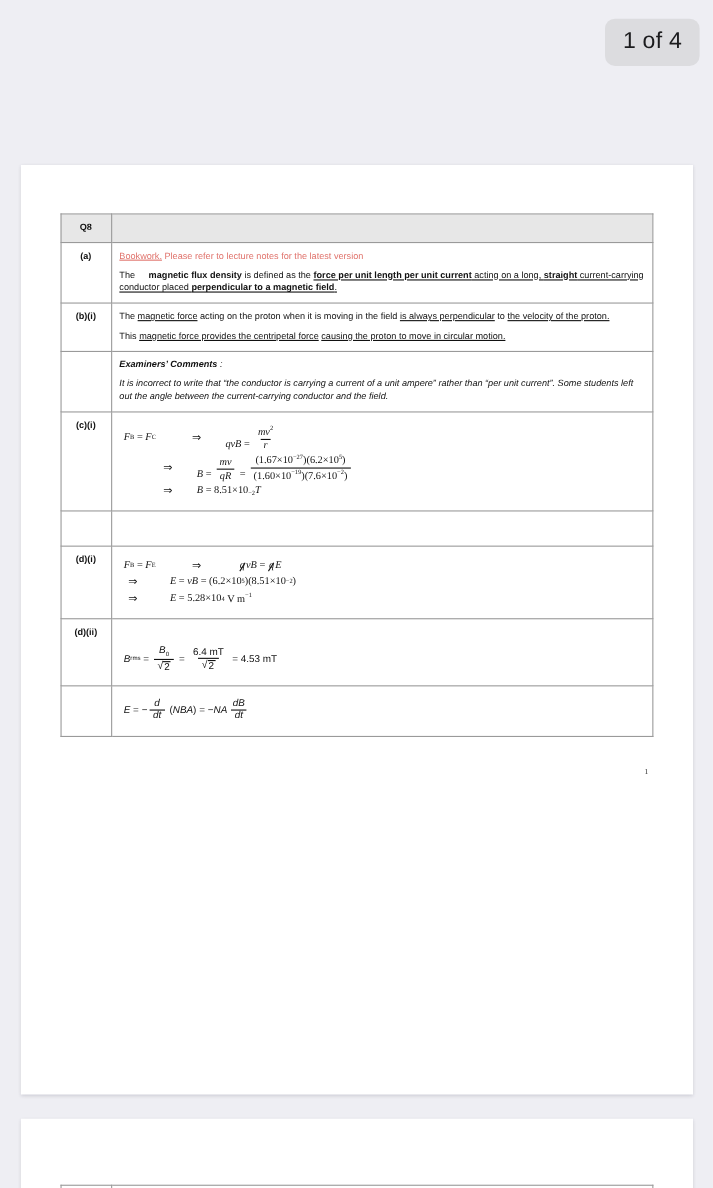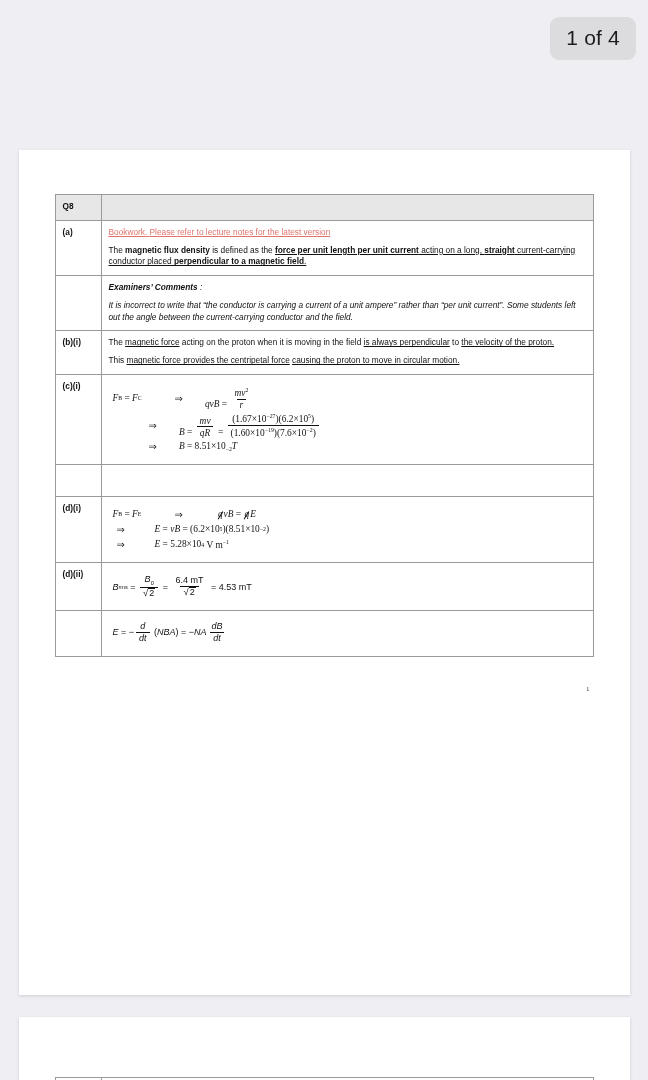--- a/index.html
+++ b/index.html
@@ -52,30 +52,30 @@
     table-layout: fixed;
   }
   table.qtable td {
     border: 1px solid #9a9a9a;
     vertical-align: top;
     padding: 6px 7px 7px 7px;
     font-size: 8.3px;
     line-height: 1.42;
     color: #111111;
   }
-  td.labelcell { width: 46px; font-weight: bold; text-align: left; padding-left: 7px; }
+  td.labelcell { width: 46px; font-weight: bold; text-align: center; padding-left: 7px; }
   td.headcell  { background: #e7e7e7; font-weight: bold; height: 22px; padding-top: 6px; }
   td.bodycell  { }
 
   .p { margin: 0 0 6px 0; }
   .p:last-child { margin-bottom: 0; }
-  b { font-weight: bold; }
+  b { font-weight: bold; margin-left: 10px; }
   .u { text-decoration: underline; }
   .bu { font-weight: bold; text-decoration: underline; }
-  .bookwork { color: #e0736c; text-decoration: underline; }
+  .bookwork { color: #e0736c; }
   .bookwork .u { text-decoration: underline; }
 
   .exam {
     color: #3b4f93;
     font-style: italic;
   }
   .exam .hd { font-weight: bold; font-style: italic; }
 
   
   .math {
@@ -161,32 +161,32 @@
 
         <tr>
           <td class="labelcell">(a)</td>
           <td class="bodycell">
             <p class="p bookwork"><span class="u">Bookwork.</span> <span>Please refer to lecture notes for the latest version</span></p>
             <p class="p"><span>The </span><b>magnetic flux density</b><span> is defined as the </span><span class="bu">force per unit length per unit current</span><span class="u"> acting on a long, </span><span class="bu">straight</span><span class="u"> current-carrying conductor placed </span><span class="bu">perpendicular to a magnetic field</span><span class="u">.</span></p>
           </td>
         </tr>
 
         <tr>
+          <td class="labelcell">(b)(i)</td>
+          <td class="bodycell">
+            <p class="p"><span>The </span><span class="u">magnetic force</span><span> acting on the proton when it is moving in the field </span><span class="u">is always perpendicular</span><span> to </span><span class="u">the velocity of the proton.</span></p>
+            <p class="p"><span>This </span><span class="u">magnetic force provides the centripetal force</span><span> </span><span class="u">causing the proton to move in circular motion.</span></p>
+          </td>
+        </tr>
+
+        <tr>
           <td class="labelcell"></td>
           <td class="bodycell exam">
             <p class="p"><span class="hd">Examiners’ Comments</span><span> :</span></p>
             <p class="p">It is incorrect to write that “the conductor is carrying a current of a unit ampere” rather than “per unit current”. Some students left out the angle between the current-carrying conductor and the field.</p>
-          </td>
-        </tr>
-
-        <tr>
-          <td class="labelcell">(b)(i)</td>
-          <td class="bodycell">
-            <p class="p"><span>The </span><span class="u">magnetic force</span><span> acting on the proton when it is moving in the field </span><span class="u">is always perpendicular</span><span> to </span><span class="u">the velocity of the proton.</span></p>
-            <p class="p"><span>This </span><span class="u">magnetic force provides the centripetal force</span><span> </span><span class="u">causing the proton to move in circular motion.</span></p>
           </td>
         </tr>
 
         <tr>
           <td class="labelcell">(c)(i)</td>
           <td class="bodycell">
             <p class="p"></p>
 
             <div class="math">
               <div class="mrow">

